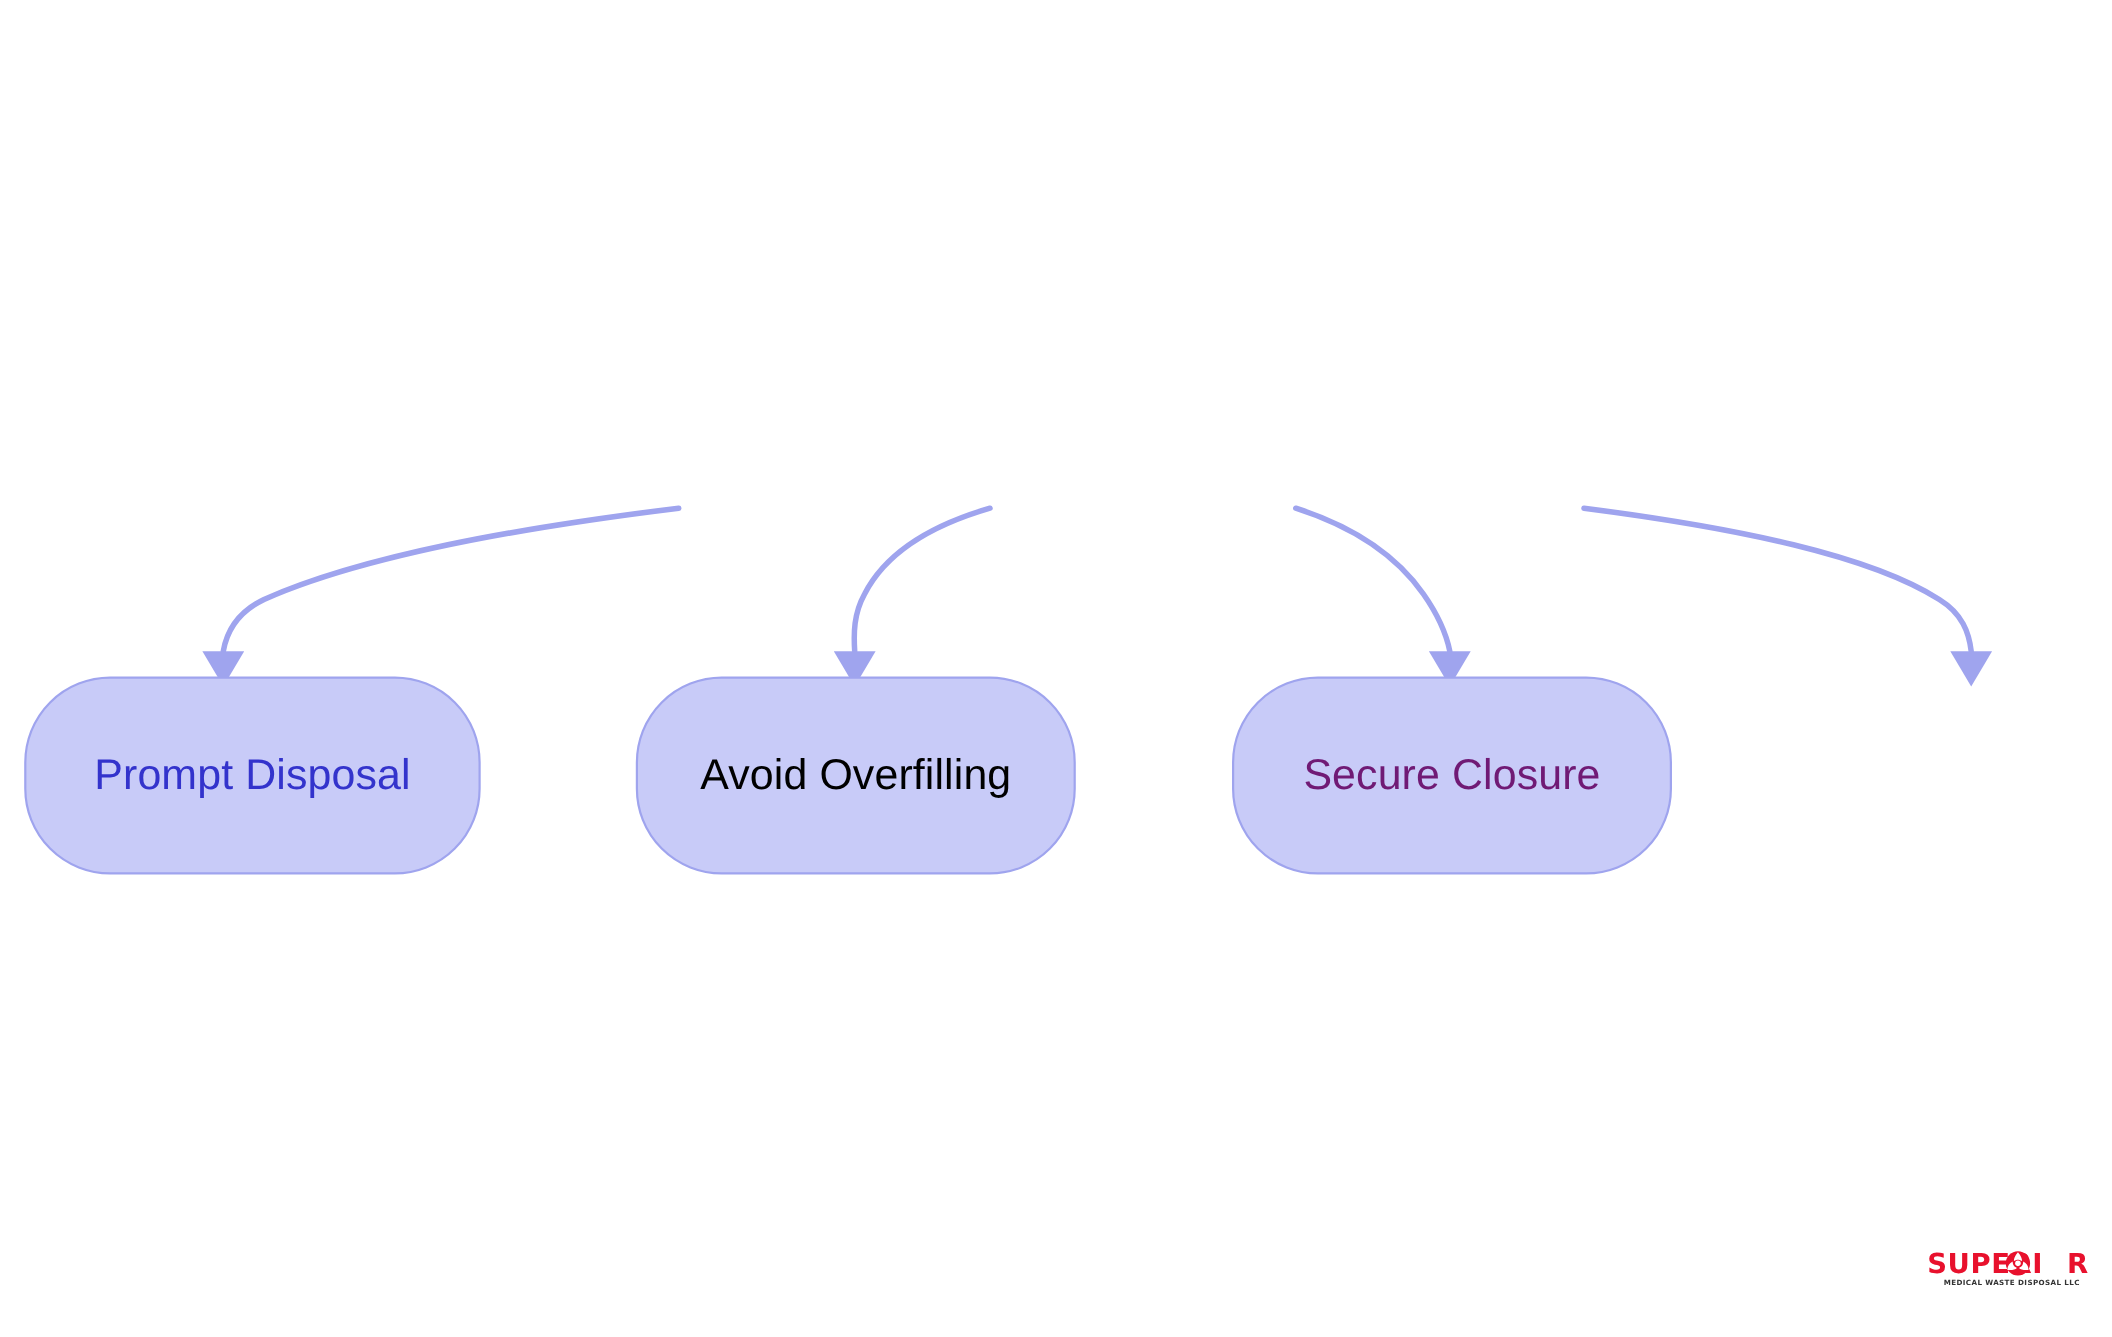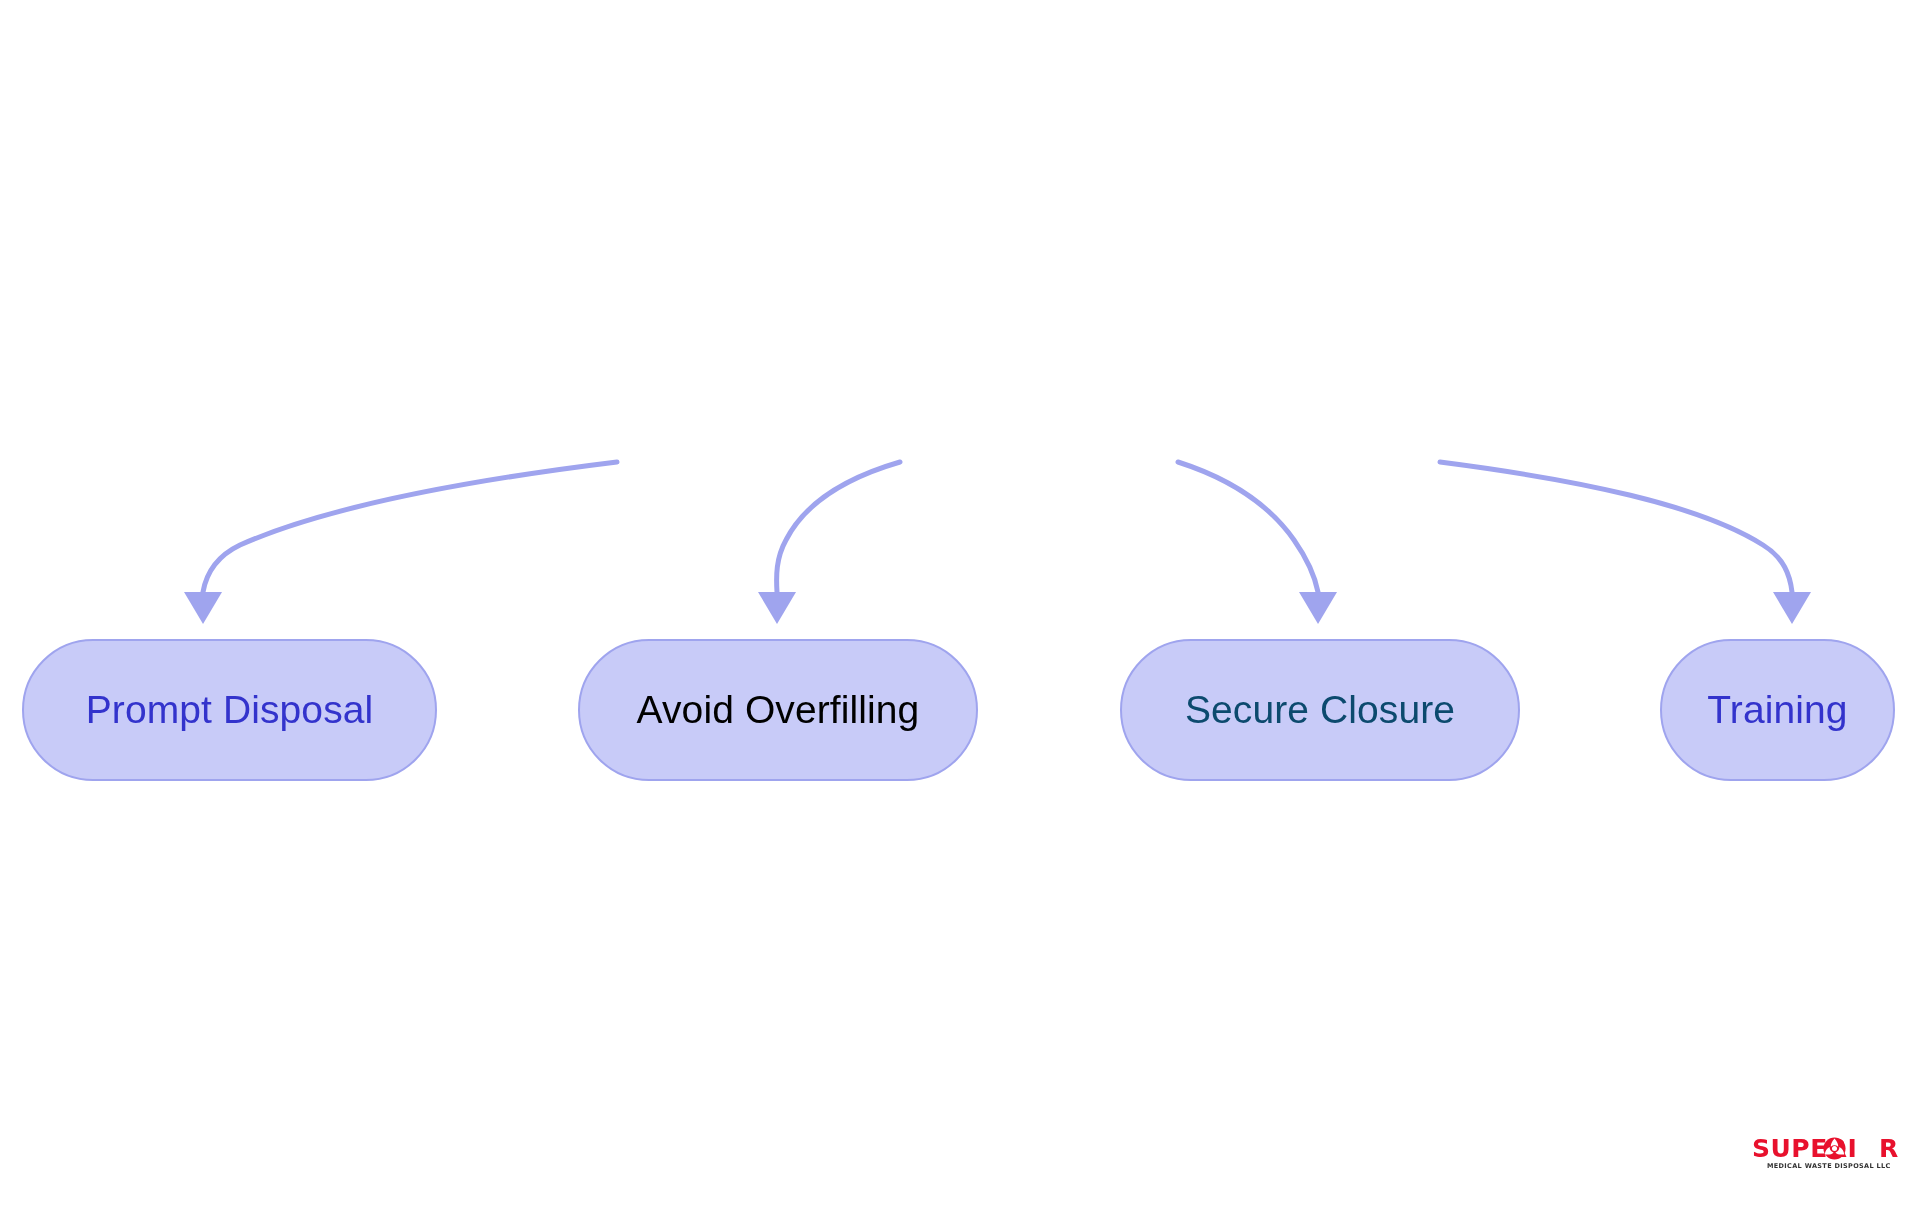--- a/index.html
+++ b/index.html
@@ -52,21 +52,21 @@
 
   .node-root {
     left: 455px;
     top: 312px;
     width: 1165px;
     height: 150px;
     border-radius: 75px;
   }
   .node-root .node-label { font-size: 41px; }
 
-  .node-child { height: 142px; border-radius: 78px; top: 615px; margin-top: 24px; }
+  .node-child { height: 180px; border-radius: 78px; top: 615px; }
   .node-child .node-label { font-size: 39px; }
 
   .node-c0 { left: 22px;   width: 415px; }
   .node-c1 { left: 578px;  width: 400px; }
   .node-c2 { left: 1120px; width: 400px; }
   .node-c3 { left: 1660px; width: 235px; }
 
   
   #watermark {
     position: absolute;
@@ -134,27 +134,24 @@
 
 
   <div class="node node-child node-c0" style="background:#c8cbf8; border-color:#9fa4ee; color:#3333cc;">
     <span class="node-label">Prompt Disposal</span>
   </div>
 
   <div class="node node-child node-c1" style="background:#c8cbf8; border-color:#9fa4ee; color:#000000;">
     <span class="node-label">Avoid Overfilling</span>
   </div>
 
-  <div class="node node-child node-c2" style="background:#c8cbf8; border-color:#9fa4ee; color:#0c4a6e;justify-content:center;">
+  <div class="node node-child node-c2" style="background:#c8cbf8; border-color:#9fa4ee; color:#701a75;justify-content:center;">
     <span class="node-label">Secure Closure</span>
   </div>
 
-  <div class="node node-child node-c3" style="background:#c8cbf8; border-color:#9fa4ee; color:#3333cc;">
-    <span class="node-label">Training</span>
-  </div>
 
   <div id="watermark">
     <div class="wm-word" style="color:#e8112d;">
       <span>SUPERI</span><span class="wm-gap">O</span><span>R</span>
     </div>
 
     <svg class="wm-biohazard" viewBox="0 0 100 100" xmlns="http://www.w3.org/2000/svg">
       <circle cx="50" cy="50" r="48" fill="#e8112d"></circle>
       <g fill="#ffffff">
         <circle cx="50" cy="50" r="11"></circle>

